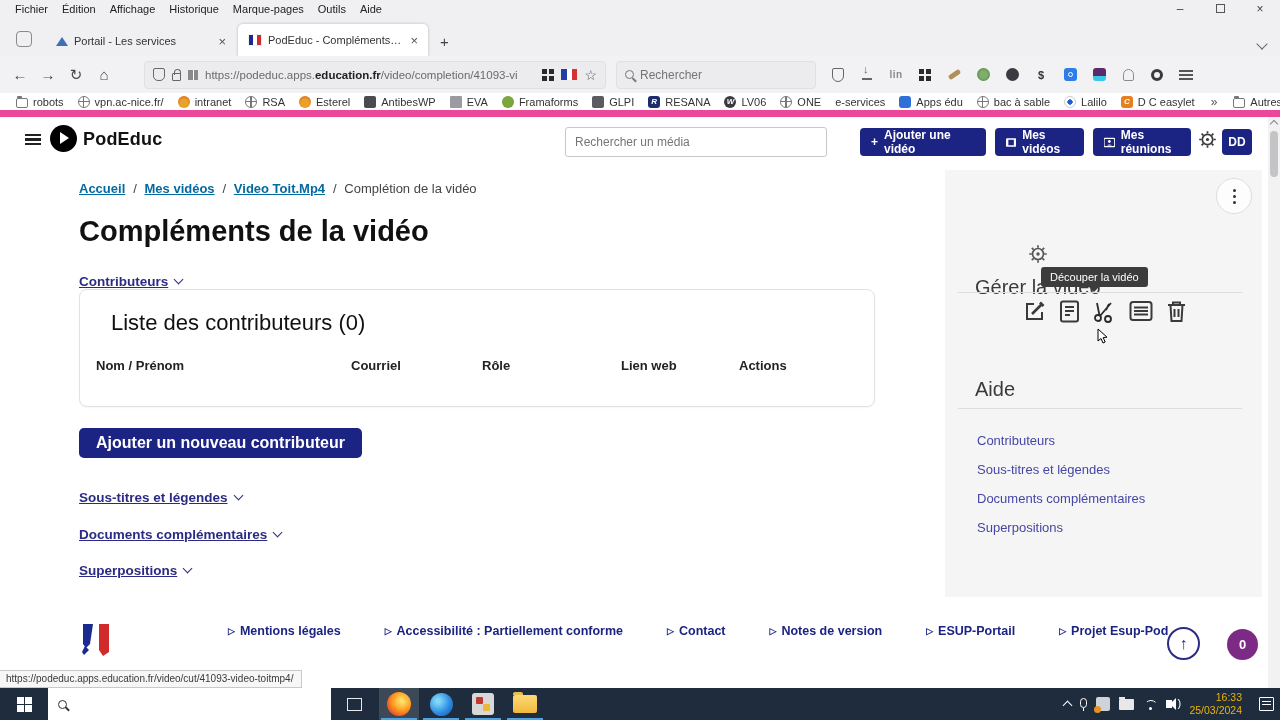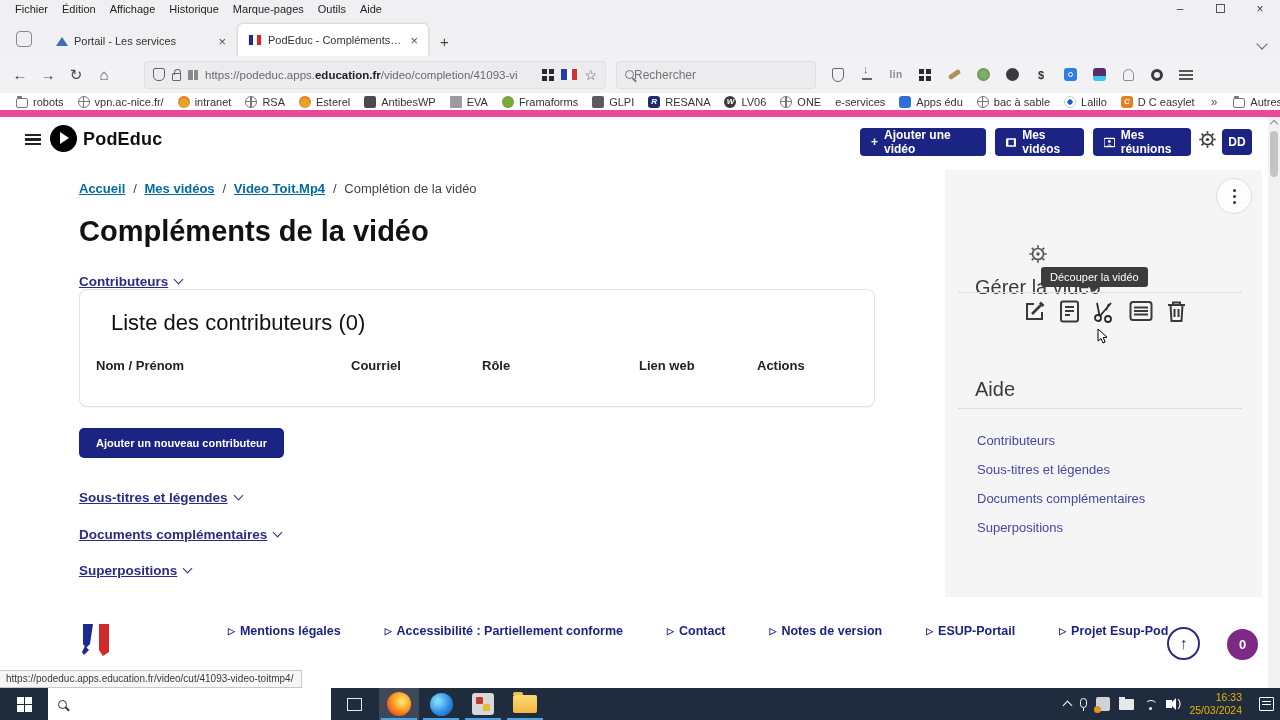--- a/index.html
+++ b/index.html
@@ -42,21 +42,21 @@
   .mini-lock { width:9px; height:8px; border:1.4px solid #666; border-radius:1px; position:relative; margin-top:4px; }
   .mini-lock:before { content:""; position:absolute; top:-5px; left:1px; width:5px; height:5px;
                       border:1.4px solid #666; border-bottom:none; border-radius:4px 4px 0 0; }
   .mini-ext { width:10px; height:10px; background:linear-gradient(90deg,#8a8a8e 45%,#fff 45%,#fff 55%,#8a8a8e 55%); }
   .grid4 { width:12px; height:12px; display:grid; grid-template-columns:5px 5px; grid-template-rows:5px 5px; gap:2px; }
   .grid4 i { background:#2a2a2e; }
   .flag-fr { width:16px; height:11px; display:flex; }
   .flag-fr i { flex:1; } .flag-fr i:nth-child(1){background:#2440a8;} .flag-fr i:nth-child(2){background:#fff;} .flag-fr i:nth-child(3){background:#d23434;}
   .star { font-size:14px; color:#555; }
   .searchbox { width:200px; height:28px; background:#ececef; border:1px solid #e0e0e3; border-radius:4px;
-               display:flex; align-items:center; margin-left:10px; padding:0 8px; }
+               display:flex; align-items:center; margin-left:10px; padding:0 8px; gap:6px; }
   .searchbox input, .pod-search input, .tb-search input { border:none; outline:none; background:transparent;
                font-family:"Liberation Sans",sans-serif; font-size:12px; color:#444; width:100%; }
   .mag { width:9px; height:9px; border:1.5px solid #777; border-radius:50%; position:relative; flex:none; }
   .mag:after { content:""; position:absolute; width:5px; height:1.5px; background:#777; transform:rotate(45deg);
                right:-4px; bottom:-2px; }
   .extrow { display:flex; align-items:center; gap:13px; margin-left:14px; }
   .x16 { width:16px; height:16px; display:flex; align-items:center; justify-content:center; font-size:11px; color:#555; }
   .ico-shield { width:12px; height:14px; border:1.5px solid #666; border-radius:2px 2px 6px 6px; }
   .ico-dl { width:10px; height:10px; border-bottom:2px solid #666; position:relative; }
   .ico-dl:before { content:"↓"; position:absolute; top:-7px; left:1px; color:#666; font-size:11px; }
@@ -110,25 +110,25 @@
 
   .toggle-link { position:absolute; left:79px; font-size:13.5px; font-weight:bold; color:#2b2b85;
                  text-decoration:underline; display:flex; align-items:center; gap:7px; }
   .chev { width:7px; height:7px; border-right:1.6px solid #2b2b85; border-bottom:1.6px solid #2b2b85;
           transform:rotate(45deg); margin-top:-4px; }
 
   .contrib-card { position:absolute; left:79px; top:172px; width:796px; height:118px; background:#fff;
                   border:1px solid #e2e2e5; border-radius:8px; box-shadow:0 1px 2px rgba(0,0,0,.04); }
   .card-heading { position:absolute; left:31px; top:20px; font-size:22px; color:#111; }
   .cols { position:absolute; left:16px; right:16px; top:68px; display:flex; font-size:13px; font-weight:bold; color:#222; }
-  .cols span:nth-child(1){width:255px;} .cols span:nth-child(2){width:131px;} .cols span:nth-child(3){width:157px;}
+  .cols span:nth-child(1){width:255px;} .cols span:nth-child(2){width:131px;} .cols span:nth-child(3){width:139px;}
   .cols span:nth-child(4){width:118px;} .cols span:nth-child(5){width:80px;}
 
   .add-btn { position:absolute; left:79px; top:311px; height:30px; background:#1c2483; color:#fff; border:none;
-             border-radius:5px; font-family:"Liberation Sans",sans-serif; font-size:11px; font-weight:bold; padding:0 17px; }
+             border-radius:5px; font-family:"Liberation Sans",sans-serif; font-size:16px; font-weight:bold; padding:0 17px; }
 
   
   .sidebar { position:absolute; left:945px; top:53px; width:317px; height:427px; background:#f5f5f6; }
   .dots-btn { position:absolute; right:10px; top:8px; width:36px; height:36px; border:1px solid #ddd; border-radius:50%;
               background:#fdfdfd; display:flex; flex-direction:column; align-items:center; justify-content:center; gap:3px; }
   .dots-btn i { width:3px; height:3px; background:#333; border-radius:50%; }
   .manage-head { position:absolute; left:30px; top:74px; font-size:20px; color:#3a3a3a; display:flex; align-items:center; gap:12px;flex-direction:column; }
   .side-div { position:absolute; left:13px; right:20px; height:1px; background:#ddd; }
   .tooltip { position:absolute; left:96px; top:97px; background:#3c3c3c; color:#fff; font-size:11px;
              padding:4px 9px; border-radius:3px; white-space:nowrap; z-index:3; }
@@ -386,20 +386,23 @@
         <i class="bmi bi-folder"></i>
         <span>Autres marque-pages</span>
       </span>
   </div>
 
   <div class="page">
 
     <span class="pod-burger"></span>
     <span class="pod-logo"></span>
     <span class="pod-brand">PodEduc</span>
+    <div class="pod-search">
+      <input placeholder="Rechercher un média" style="">
+    </div>
     <div class="navy-btn" style="left:860px;width:126px;">
       <span>+</span>
       <span>Ajouter une vidéo</span>
     </div>
     <div class="navy-btn" style="left:995px;width:89px;">
       <svg width="13" height="11" viewBox="0 0 13 11">
           <rect x="0" y="0" width="13" height="11" rx="1.5" fill="#fff"></rect>
           <rect x="3" y="2" width="7" height="7" fill="#1c2483"></rect>
         </svg>
       <span>Mes vidéos</span>

